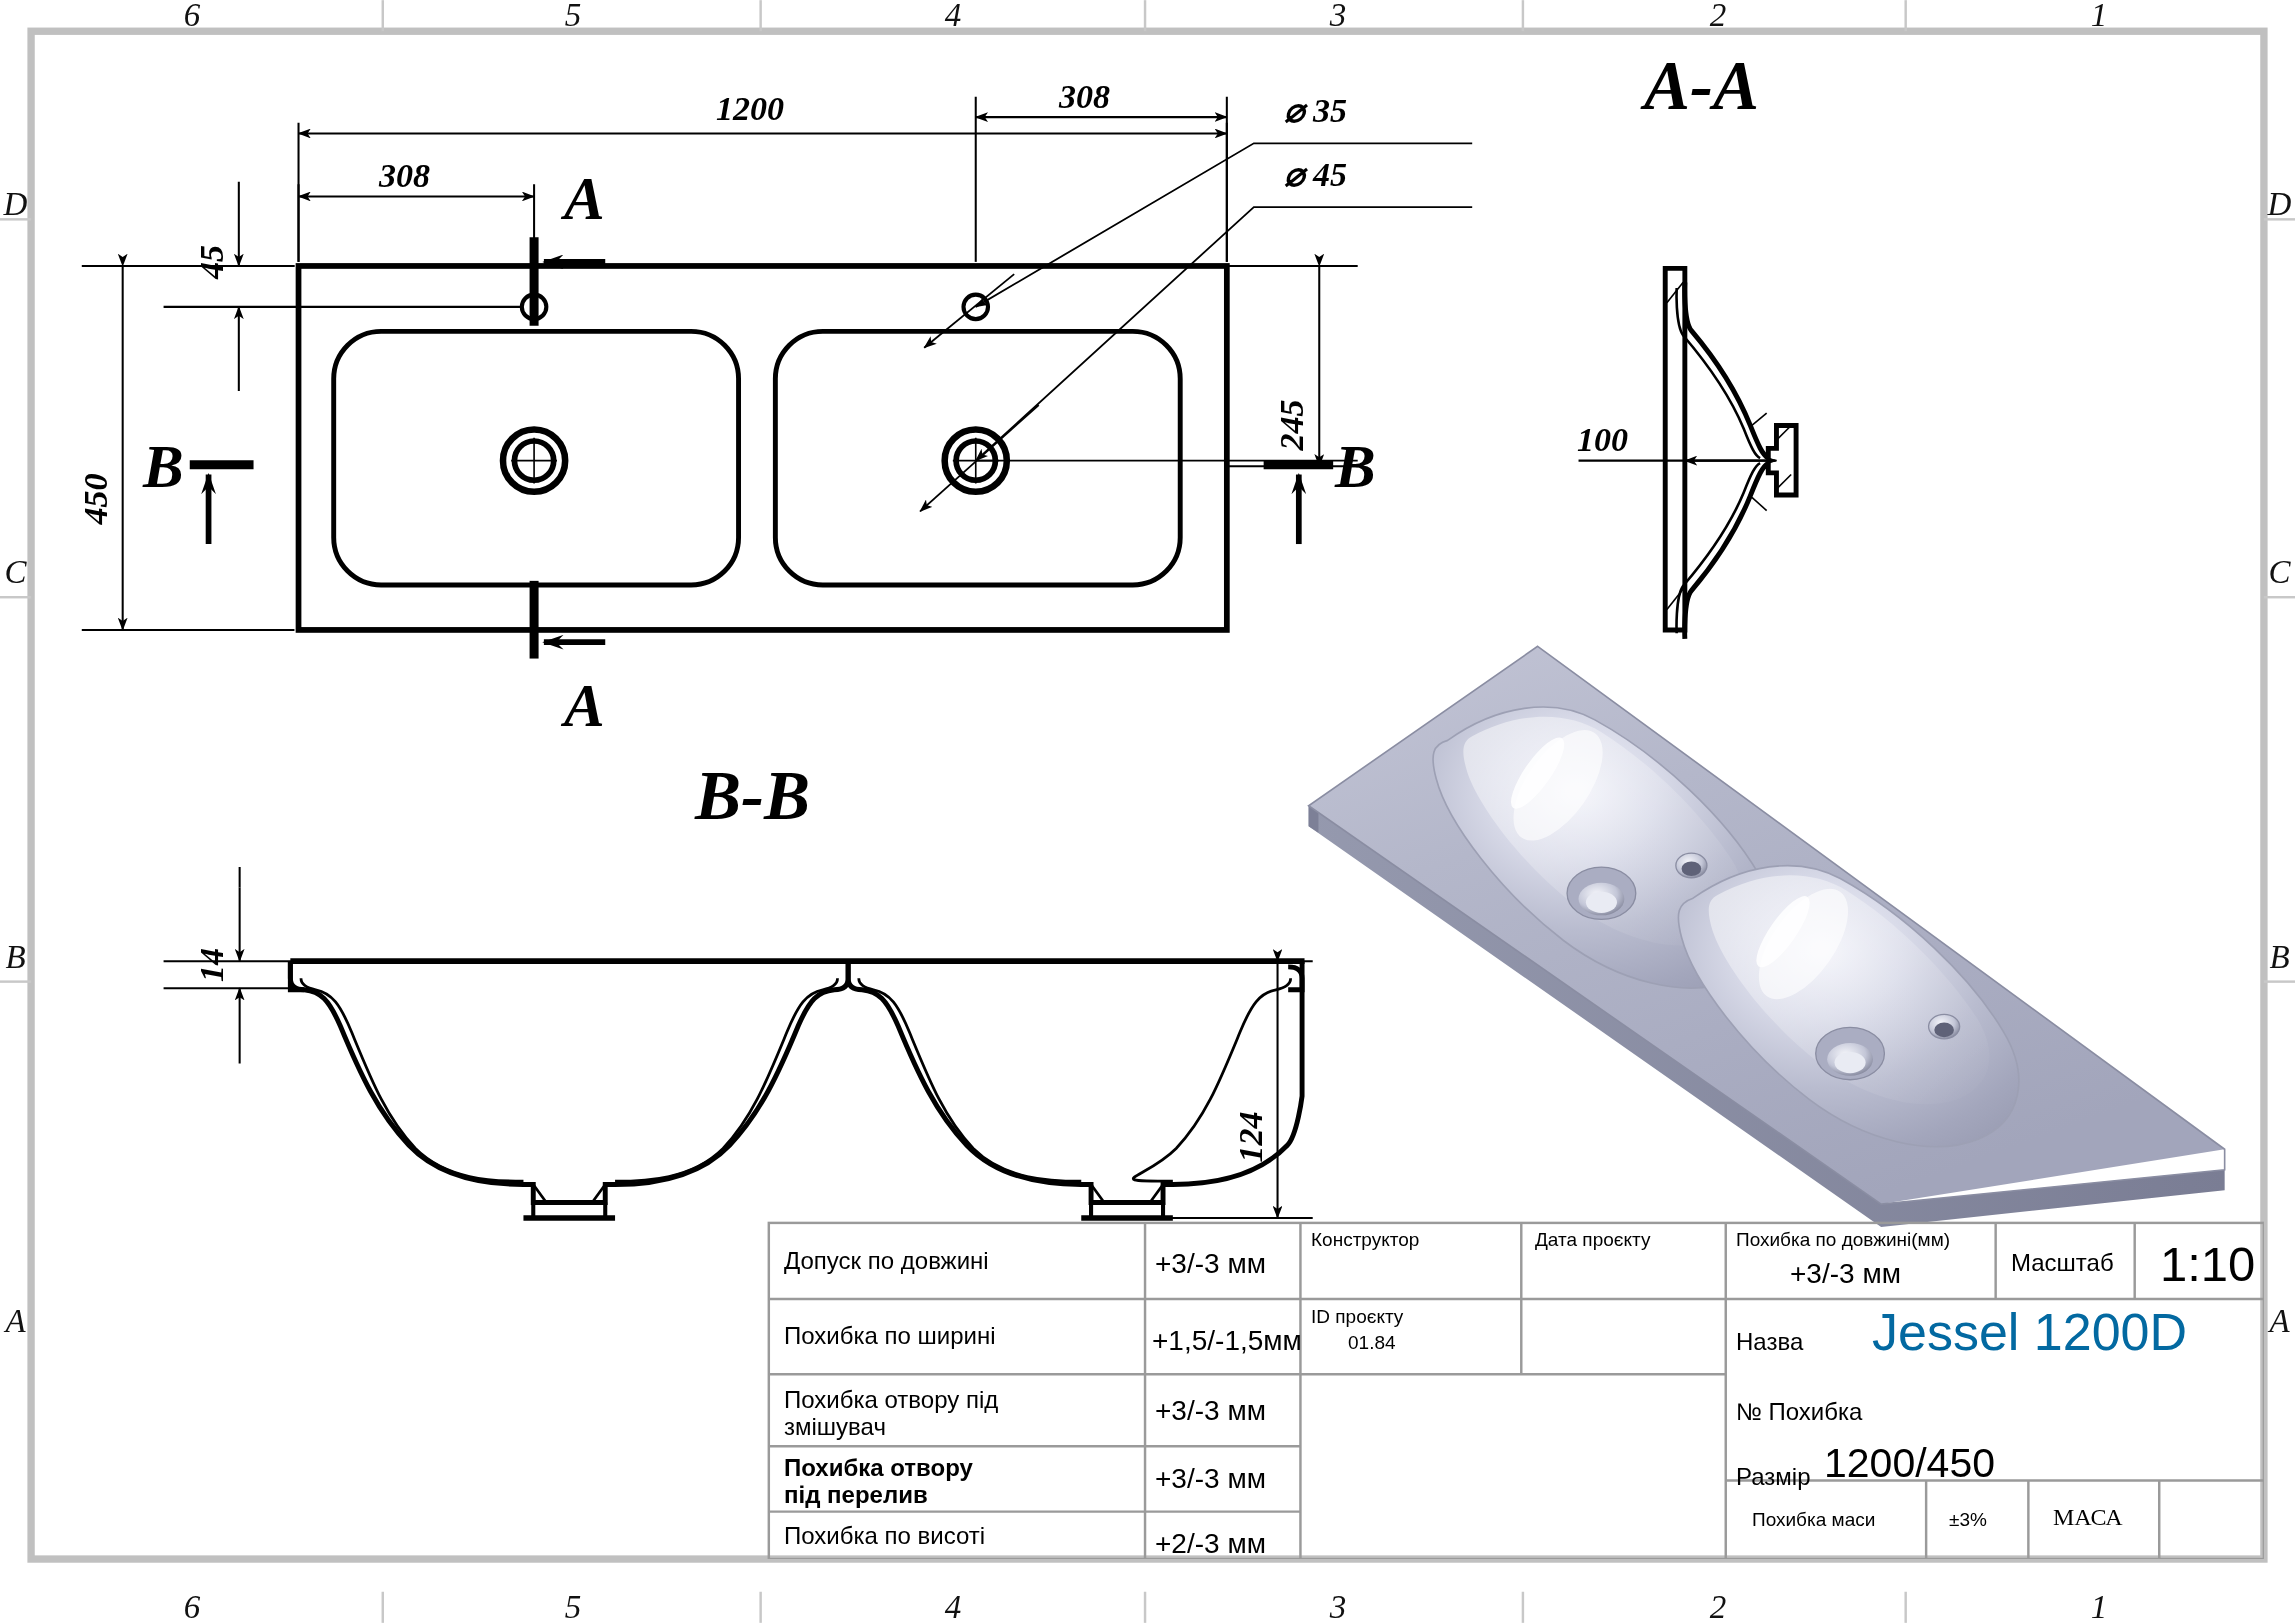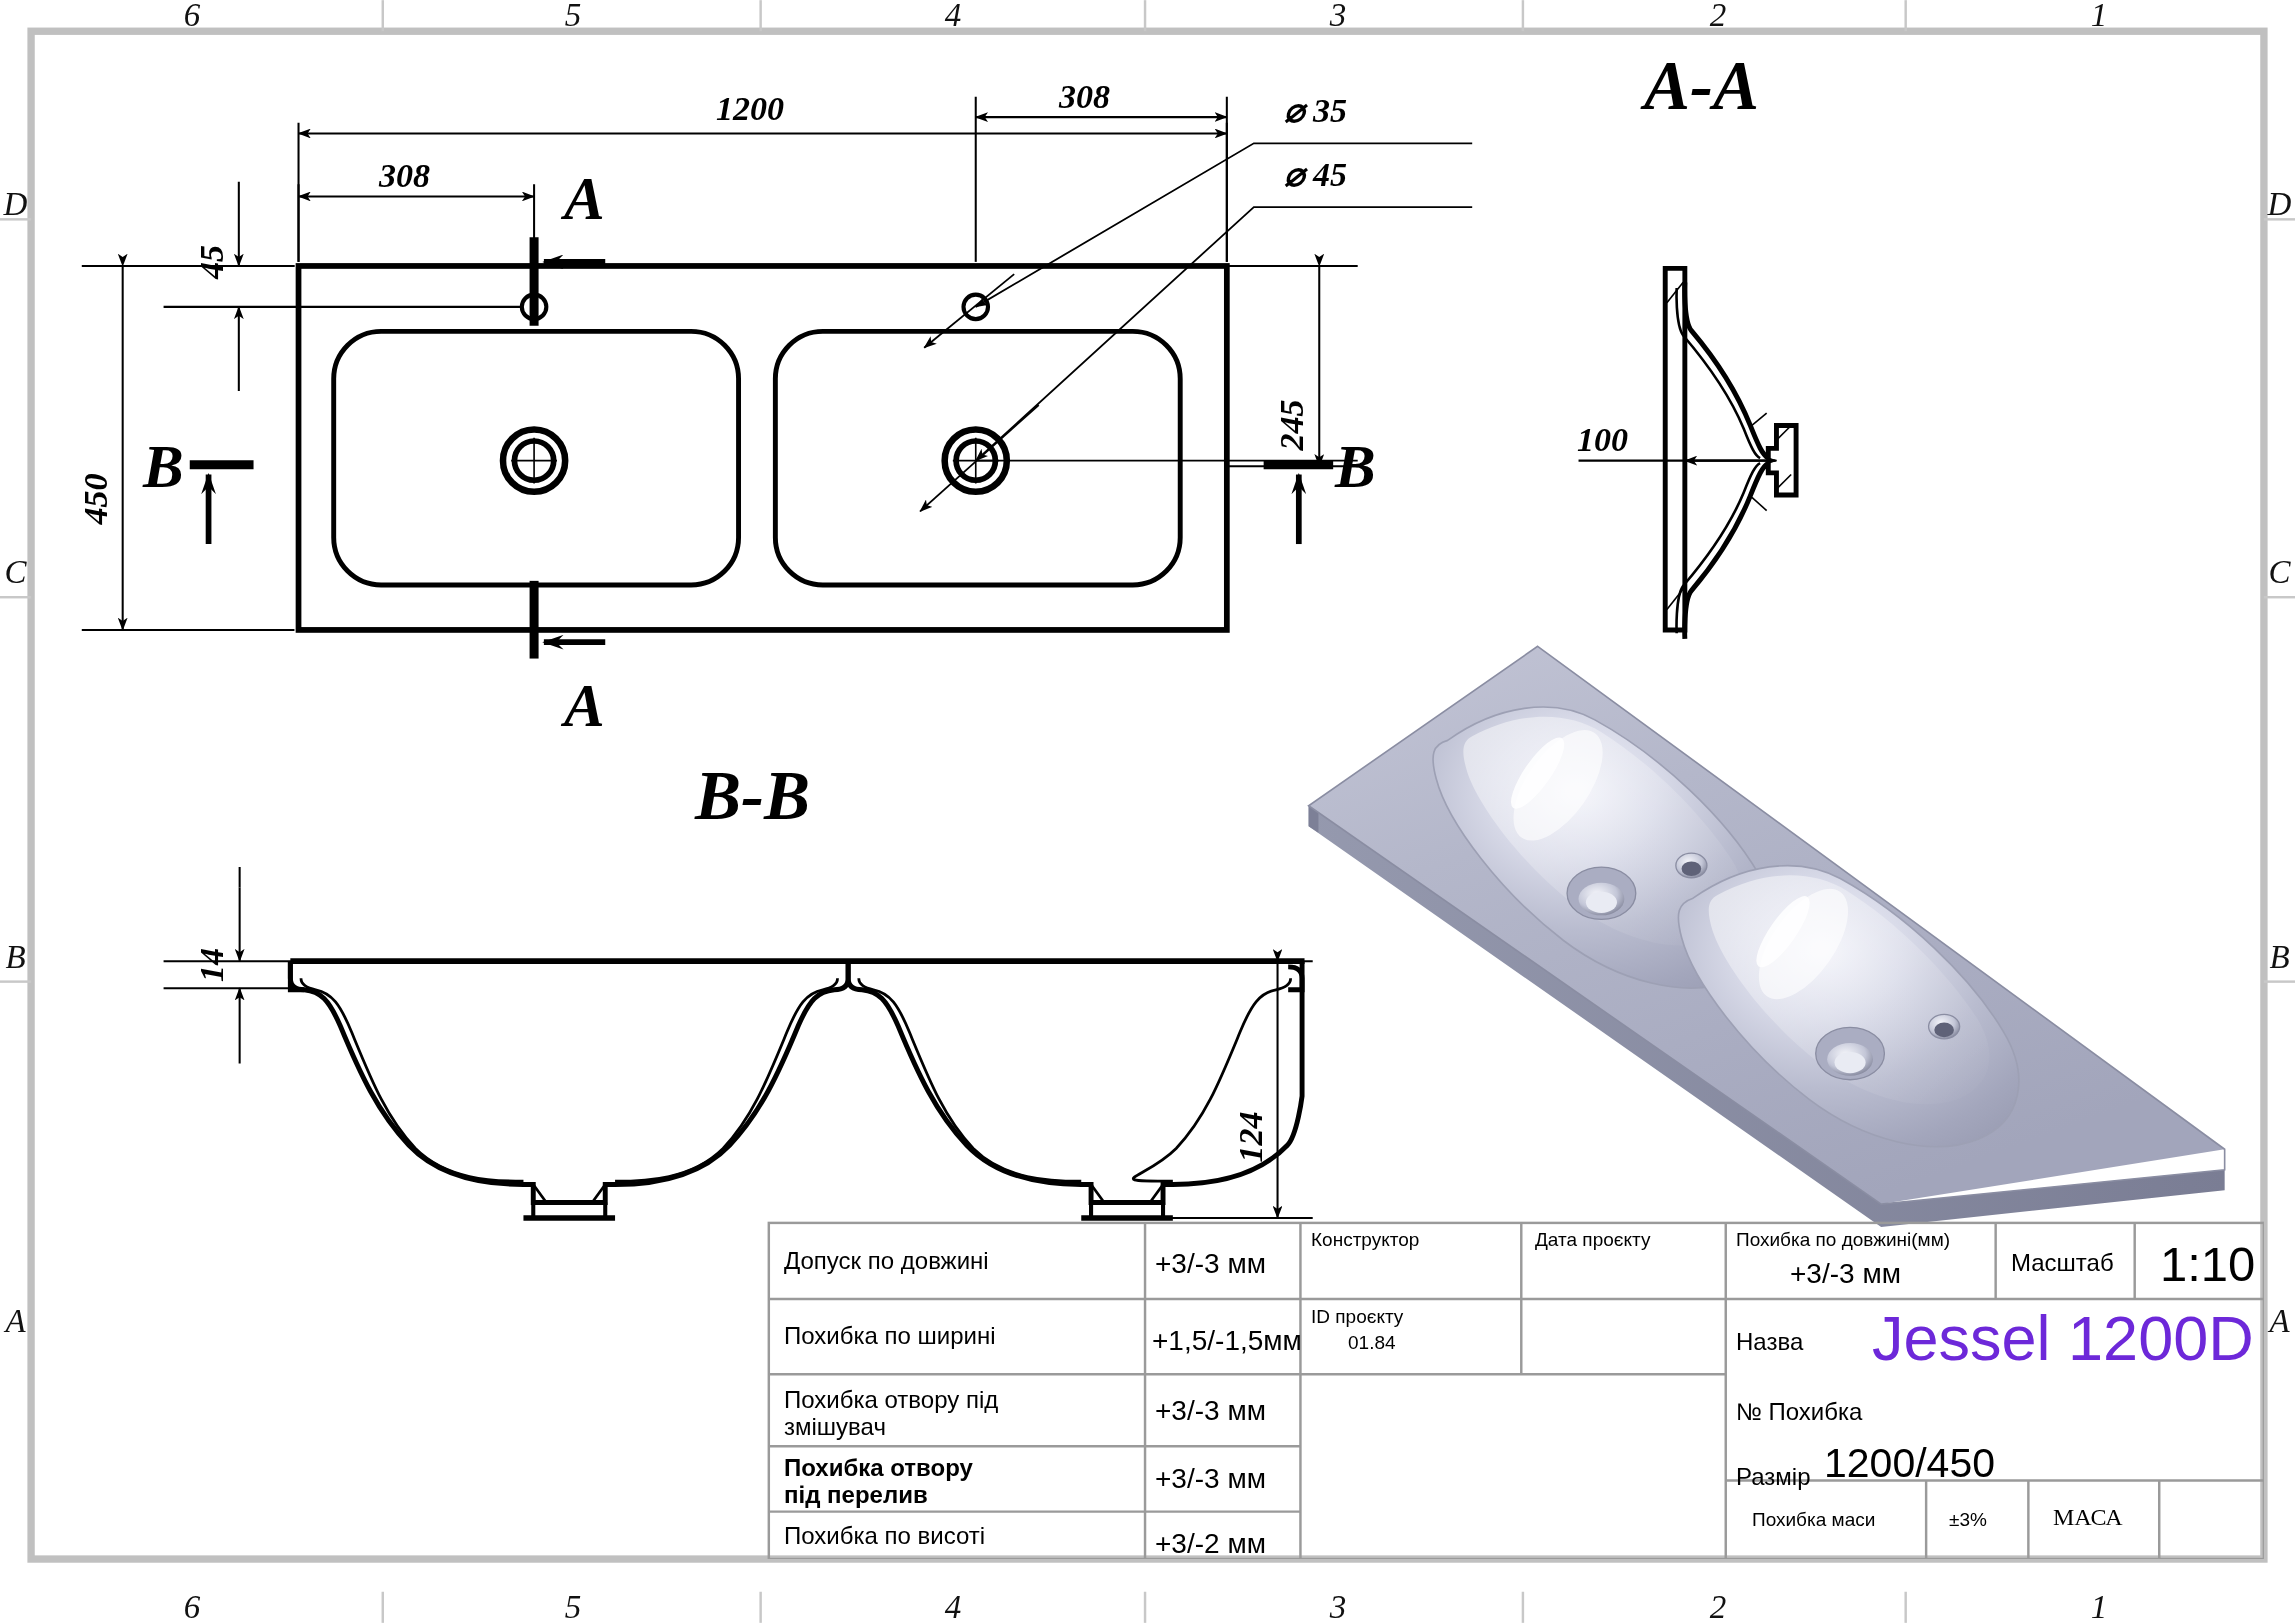--- a/index.html
+++ b/index.html
@@ -33,21 +33,21 @@
   }
   .tb-txt.big{font-size:28px;}
   .tb-txt.huge{font-size:49px;}
   .tb-txt.small{font-size:19px;}
   .tb-brand{
     position:absolute;font-family:"Liberation Sans", sans-serif;
     font-size:97px;color:#000;letter-spacing:-0.8px;white-space:nowrap;
   }
   .tb-name{
     position:absolute;font-family:"Liberation Sans", sans-serif;
-    font-size:63px;color:#6d28d9;white-space:nowrap;
+    font-size:52px;color:#0369a1;white-space:nowrap;
   }
 </style>
 </head>
 <body>
 
 <div class="root">
 
   <svg width="2295" height="1623" viewBox="0 0 2806 1984">
 
     <defs>
@@ -514,21 +514,21 @@
   <div class="tb-txt" style="left:784px;top:1387px;">Похибка отвору під
 змішувач</div>
   <div class="tb-txt" style="left:784px;top:1455px;font-weight:bold;">Похибка отвору
 під перелив</div>
   <div class="tb-txt" style="left:784px;top:1523px;">Похибка по висоті</div>
 
   <div class="tb-txt big" style="left:1155px;top:1248px;">+3/-3 мм</div>
   <div class="tb-txt big" style="left:1152px;top:1325px;">+1,5/-1,5мм</div>
   <div class="tb-txt big" style="left:1155px;top:1395px;">+3/-3 мм</div>
   <div class="tb-txt big" style="left:1155px;top:1463px;">+3/-3 мм</div>
-  <div class="tb-txt big" style="left:1155px;top:1528px;">+3/-2 мм</div>
+  <div class="tb-txt big" style="left:1155px;top:1528px;">+2/-3 мм</div>
 
   <div class="tb-txt small" style="left:1311px;top:1229px;">Конструктор</div>
   <div class="tb-txt small" style="left:1535px;top:1229px;">Дата проєкту</div>
   <div class="tb-txt small" style="left:1311px;top:1306px;">ID проєкту</div>
   <div class="tb-txt small" style="left:1348px;top:1332px;">01.84</div>
 
 
   <div class="tb-txt small" style="left:1736px;top:1229px;">Похибка по довжині(мм)</div>
   <div class="tb-txt big" style="left:1790px;top:1258px;">+3/-3 мм</div>
   <div class="tb-txt" style="left:2011px;top:1250px;">Масштаб</div>

